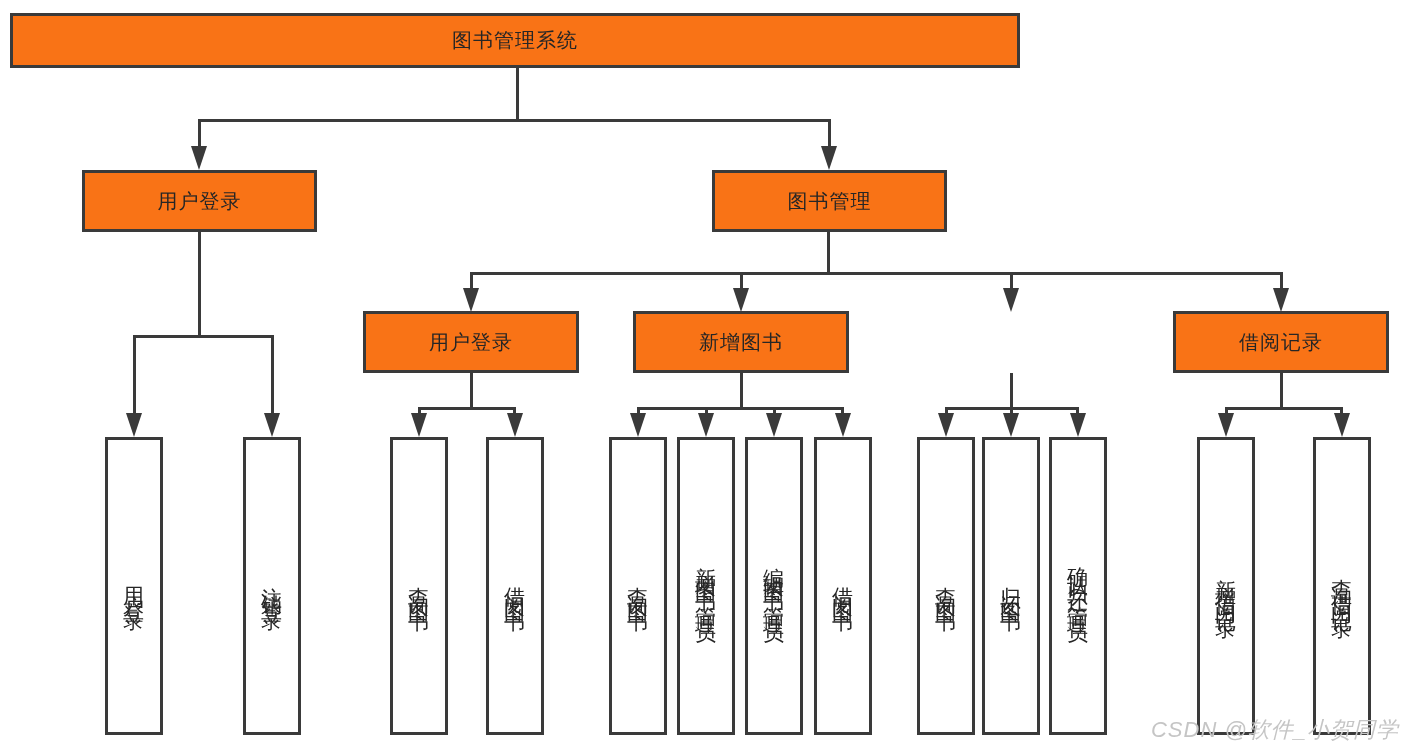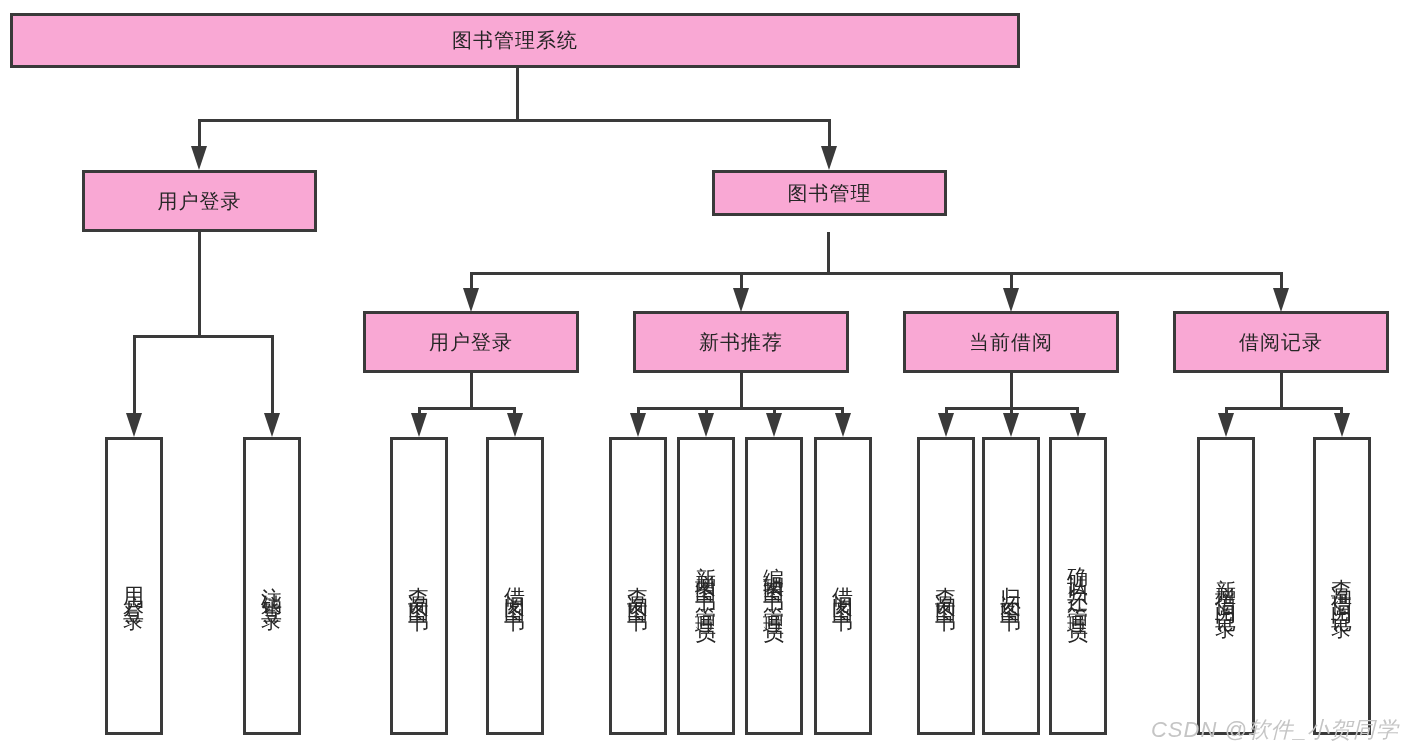--- a/index.html
+++ b/index.html
@@ -8,21 +8,21 @@
     width: 1405px;
     height: 747px;
     background: #ffffff;
     font-family: "Liberation Sans", "DejaVu Sans", sans-serif;
     overflow: hidden;
   }
   .node {
     position: absolute;
     box-sizing: border-box;
     border: 3px solid #3a3a3a;
-    background: #f9a8d4;
+    background: #f97316;
     display: flex;
     align-items: center;
     justify-content: center;
     color: #262626;
     font-size: 20px;
     letter-spacing: 1px;
   }
   .leaf {
     position: absolute;
     box-sizing: border-box;
@@ -76,21 +76,21 @@
   <div class="vline" style="left:516px; top:68px; height:52px;"></div>
   <div class="hline" style="left:198px; top:119px; width:632px;"></div>
   <div class="vline" style="left:198px; top:119px; height:30px;"></div>
   <div class="arrow" style="left:191px; top:146px;"></div>
   <div class="vline" style="left:828px; top:119px; height:30px;"></div>
   <div class="arrow" style="left:821px; top:146px;"></div>
 
   <div class="node" style="left:82px; top:170px; width:235px; height:62px;">
     <span>用户登录</span>
   </div>
-  <div class="node" style="left:712px; top:170px; width:235px; height:46px;">
+  <div class="node" style="left:712px; top:170px; width:235px; height:62px;">
     <span>图书管理</span>
   </div>
 
   <div class="vline" style="left:198px; top:232px; height:105px;"></div>
   <div class="hline" style="left:133px; top:335px; width:141px;"></div>
   <div class="vline" style="left:133px; top:335px; height:80px;"></div>
   <div class="arrow" style="left:126px; top:413px;"></div>
   <div class="vline" style="left:271px; top:335px; height:80px;"></div>
   <div class="arrow" style="left:264px; top:413px;"></div>
 
@@ -102,24 +102,21 @@
   <div class="arrow" style="left:733px; top:288px;"></div>
   <div class="vline" style="left:1010px; top:272px; height:18px;"></div>
   <div class="arrow" style="left:1003px; top:288px;"></div>
   <div class="vline" style="left:1280px; top:272px; height:18px;"></div>
   <div class="arrow" style="left:1273px; top:288px;"></div>
 
   <div class="node" style="left:363px; top:311px; width:216px; height:62px;">
     <span>用户登录</span>
   </div>
   <div class="node" style="left:633px; top:311px; width:216px; height:62px;">
-    <span>新书推荐</span>
-  </div>
-  <div class="node" style="left:903px; top:311px; width:216px; height:62px;">
-    <span>当前借阅</span>
+    <span>新增图书</span>
   </div>
   <div class="node" style="left:1173px; top:311px; width:216px; height:62px;">
     <span>借阅记录</span>
   </div>
 
   <div class="vline" style="left:470px; top:373px; height:37px;"></div>
   <div class="hline" style="left:418px; top:407px; width:98px;"></div>
   <div class="vline" style="left:418px; top:407px; height:8px;"></div>
   <div class="arrow" style="left:411px; top:413px;"></div>
   <div class="vline" style="left:513px; top:407px; height:8px;"></div>

